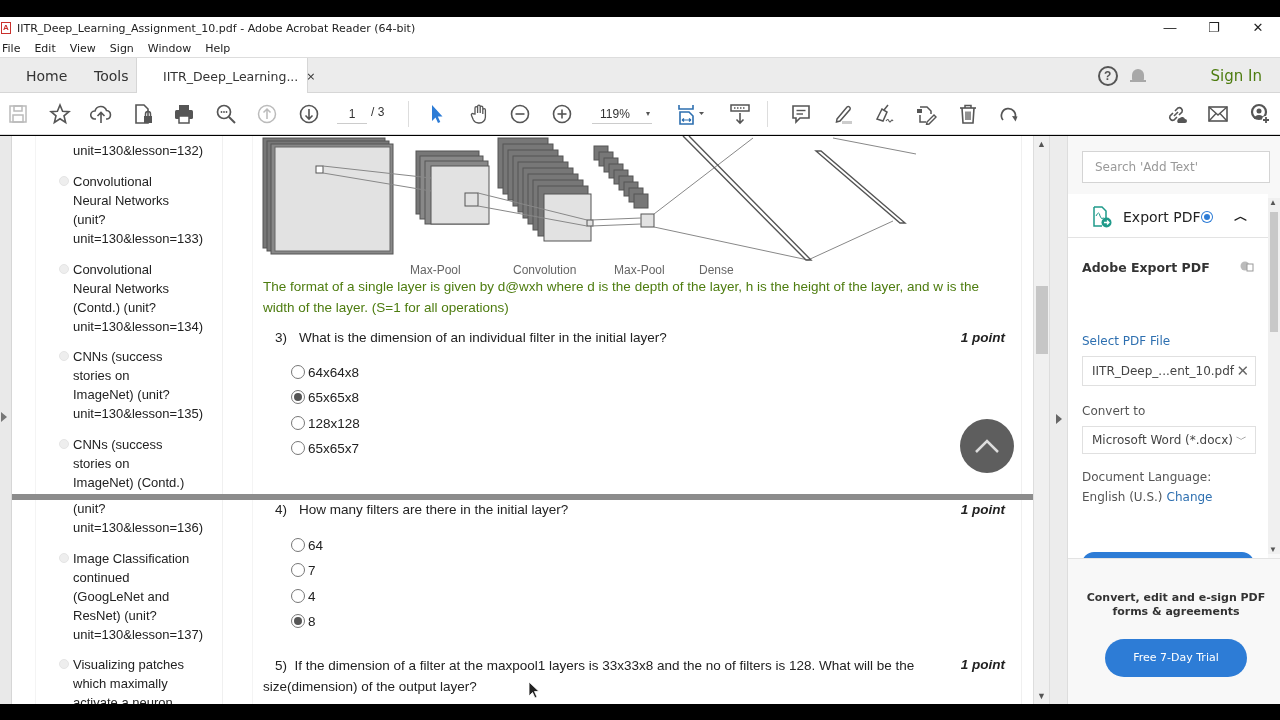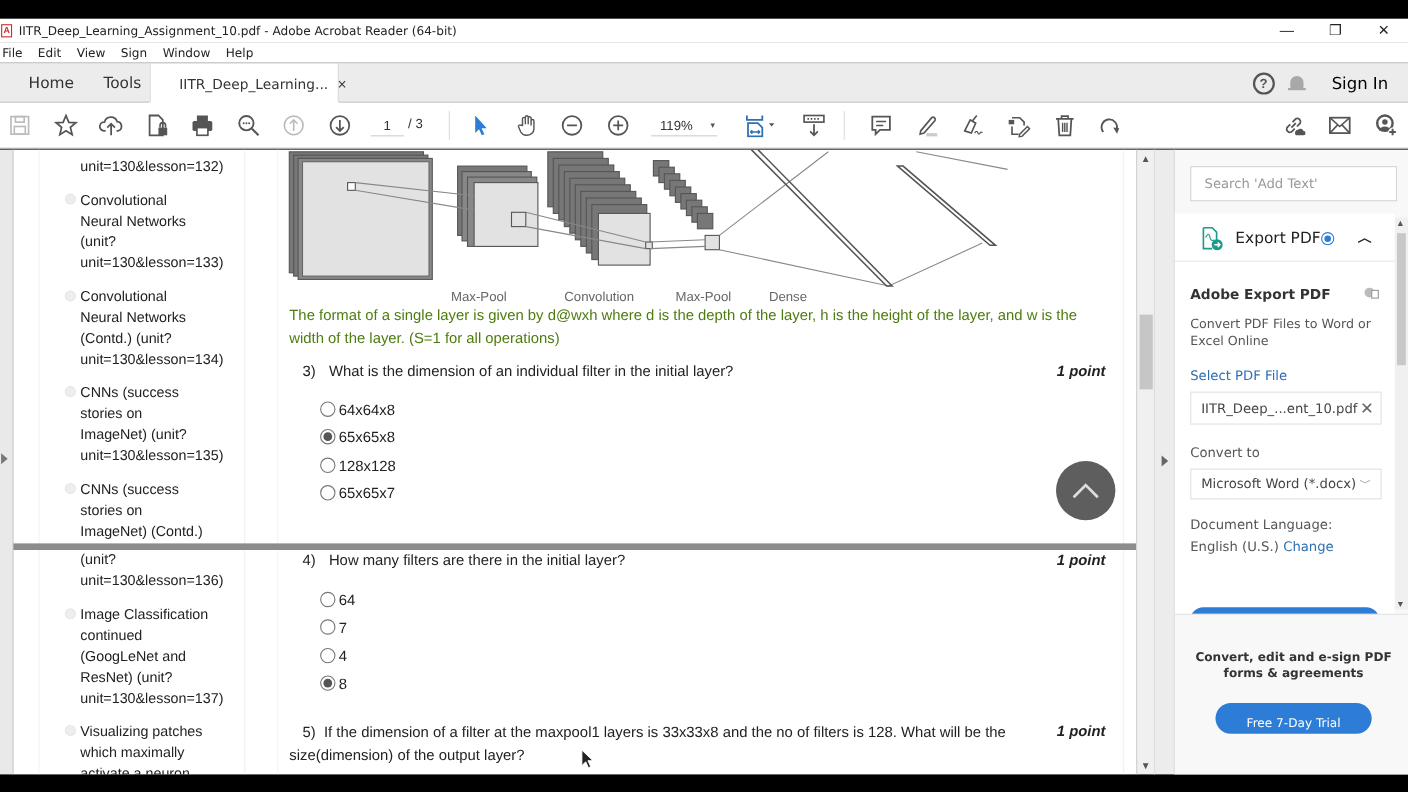--- a/index.html
+++ b/index.html
@@ -16,21 +16,21 @@
   .tab-home, .tab-tools { position: absolute; top: 0; height: 36px; line-height: 36px; font-family: "DejaVu Sans", sans-serif; font-size: 14px; color: #333; margin-left: 16px; }
   .tab-home { left: 10px; }
   .tab-tools { left: 78px; }
   .tab-doc { position: absolute; left: 136px; top: 0; width: 172px; height: 36px; background: #fff; border-left: 1px solid #d6d6d6; border-right: 1px solid #d6d6d6; display: flex; align-items: center; padding-left: 26px; font-family: "DejaVu Sans", sans-serif; font-size: 12.5px; color: #333; }
   .tab-doc .x { margin-left: 8px; font-size: 11px; color: #333; }
   .tab-right { position: absolute; right: 18px; top: 0; height: 36px; display: flex; align-items: center; }
   .help-icon { width: 20px; height: 20px; border: 2px solid #555; border-radius: 50%; text-align: center; font-size: 12px; line-height: 16px; color: #555; font-weight: bold; margin-right: 12px; }
   .bell-icon { width: 16px; height: 18px; margin-right: 24px; position: relative; }
   .bell-icon:before { content: ""; position: absolute; left: 2px; top: 2px; width: 12px; height: 12px; background: #a8a8a8; border-radius: 6px 6px 2px 2px; }
   .bell-icon:after { content: ""; position: absolute; left: 0; top: 13px; width: 16px; height: 2px; background: #a8a8a8; }
-  .signin { font-family: "DejaVu Sans", sans-serif; font-size: 15px; color: #000000; }
+  .signin { font-family: "DejaVu Sans", sans-serif; font-size: 15px; color: #4d7c0f; margin-left: 41px; }
   .toolbar { position: absolute; left: 0; top: 93px; width: 1280px; height: 42px; background: #fff; border-bottom: 1px solid #d9d9d9; }
   .tb { position: absolute; top: 10px; width: 22px; height: 22px; display: flex; align-items: center; justify-content: center; font-size: 18px; color: #555; }
   .tb svg { width: 22px; height: 22px; }
   .page-input { position: absolute; left: 337px; top: 11px; width: 30px; height: 20px; border-bottom: 1px solid #ccc; font-size: 12px; color: #333; text-align: center; line-height: 20px; }
   .page-total { position: absolute; left: 371px; top: 12px; font-size: 12px; color: #333; }
   .tb-sep { position: absolute; top: 8px; width: 1px; height: 26px; background: #ddd; }
   .zoom-select { position: absolute; left: 592px; top: 11px; width: 60px; height: 20px; border-bottom: 1px solid #ccc; font-size: 12px; color: #333; line-height: 20px; padding-left: 8px; }
   .zoom-select .caret { position: absolute; right: 2px; top: 0; font-size: 8px; color: #555; }
 
   .left-gutter { position: absolute; left: 0; top: 136px; width: 12px; height: 568px; background: #e9e9e9; border-right: 1px solid #d6d6d6; }
@@ -80,21 +80,21 @@
   .rp-file { position: absolute; left: 14px; top: 118px; width: 174px; height: 30px; border: 1px solid #e0e0e0; background: #fff; font-family: "DejaVu Sans", sans-serif; font-size: 12px; color: #444; padding-left: 9px; line-height: 28px; }
   .rp-file .x { position: absolute; right: 6px; top: 0; font-size: 15px; color: #666; }
   .rp-label { position: absolute; left: 14px; font-family: "DejaVu Sans", sans-serif; font-size: 12px; color: #555; }
   .rp-select { position: absolute; left: 14px; top: 188px; width: 174px; height: 28px; border: 1px solid #e0e0e0; background: #fff; font-family: "DejaVu Sans", sans-serif; font-size: 12px; color: #444; padding-left: 9px; line-height: 26px; }
   .rp-select .chev { position: absolute; right: 8px; top: 0; font-size: 11px; color: #777; }
   .rp-lang { position: absolute; left: 14px; top: 252px; font-family: "DejaVu Sans", sans-serif; font-size: 12px; color: #555; text-align: right; }
   .rp-lang .change { color: #2d6fb0; margin-left: 4px; }
   .rp-partial-btn { position: absolute; left: 14px; top: 314px; width: 172px; height: 12px; background: #2d7cd6; border-radius: 12px 12px 0 0; }
   .rp-promo { position: absolute; left: 0; top: 422px; width: 212px; height: 146px; background: #f8f8f8; border-top: 1px solid #e3e3e3; }
   .rp-promo-text { position: absolute; left: 10px; top: 32px; width: 196px; text-align: center; font-family: "DejaVu Sans", sans-serif; font-size: 11px; font-weight: bold; color: #333; line-height: 14px; }
-  .rp-trial-btn { position: absolute; left: 37px; top: 80px; width: 142px; height: 28px; border-radius: 19px; background: #2d7cd6; color: #fff; font-family: "DejaVu Sans", sans-serif; font-size: 11px; text-align: center; line-height: 38px; }
+  .rp-trial-btn { position: absolute; left: 37px; top: 80px; width: 142px; height: 38px; border-radius: 19px; background: #2d7cd6; color: #fff; font-family: "DejaVu Sans", sans-serif; font-size: 11px; text-align: center; line-height: 38px; }
   .cursor { position: absolute; left: 516px; top: 545px; width: 0; height: 0; }
 </style>
 </head>
 <body>
 
 <div class="screen">
 
   <div class="titlebar">
     <div class="app-icon">A</div>
     <span class="title">IITR_Deep_Learning_Assignment_10.pdf - Adobe Acrobat Reader (64-bit)</span>
@@ -514,21 +514,20 @@
       <span class="export-badge"></span>
       <span class="export-chevron">︿</span>
     </div>
 
     <div class="rp-body">
       <div class="rp-h">Adobe Export PDF</div>
       <svg class="rp-copy-icon" viewBox="0 0 14 12">
           <circle cx="5" cy="6" r="4.5" fill="#bbb"></circle>
           <rect x="7" y="4" width="6" height="7" fill="#fff" stroke="#999"></rect>
         </svg>
-      <div class="rp-desc">Convert PDF Files to Word or Excel Online</div>
       <div class="rp-link">Select PDF File</div>
       <div class="rp-file">
         <span>IITR_Deep_...ent_10.pdf</span>
         <span class="x">✕</span>
       </div>
       <div class="rp-label" style="top:166px">Convert to</div>
       <div class="rp-select">
         <span>Microsoft Word (*.docx)</span>
         <span class="chev">﹀</span>
       </div>

